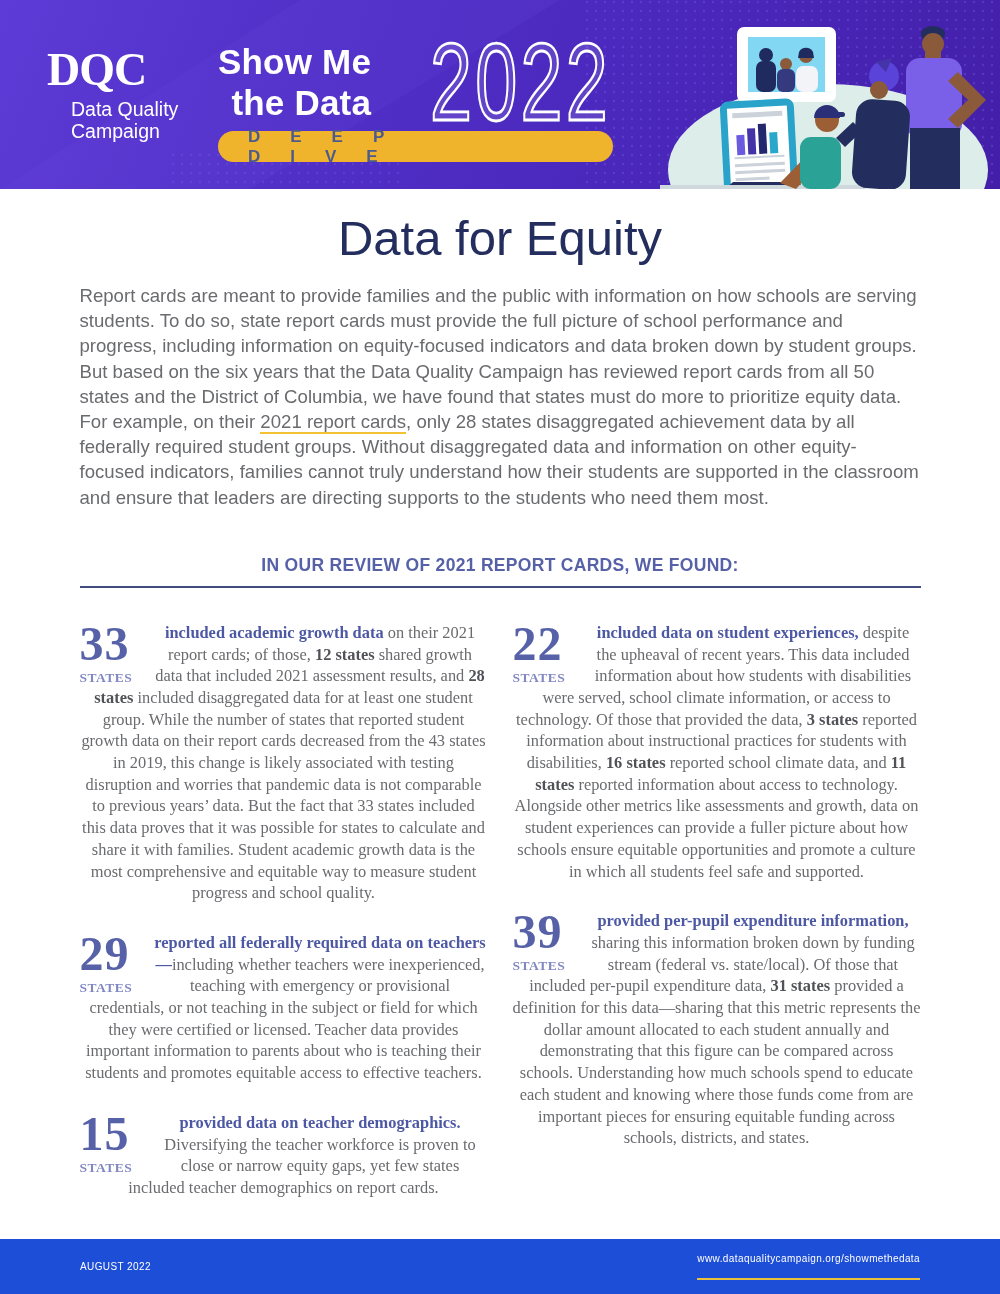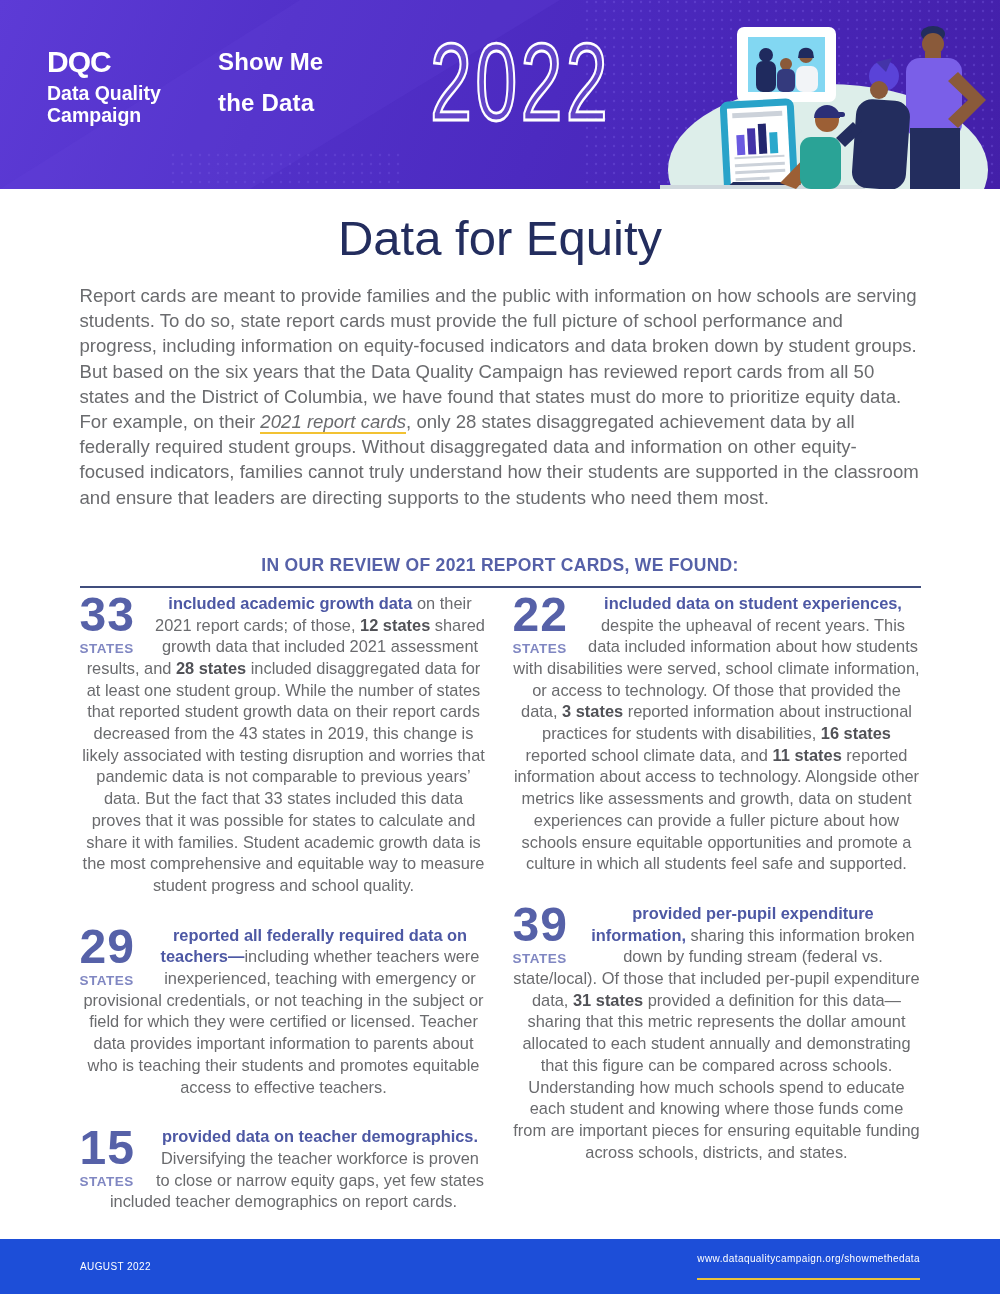--- a/index.html
+++ b/index.html
@@ -9,47 +9,47 @@
     font-family:"Liberation Sans", sans-serif; overflow:hidden;
   }
 
   
   header.banner {
     position:relative; height:189px; overflow:hidden;
     background:linear-gradient(112deg,#5d3bd6 0%,#5231c9 28%,#4c2ac0 55%,#431fa8 100%);
   }
   .banner svg.illus { position:absolute; inset:0; width:1000px; height:189px; display:block; }
   .logo { position:absolute; left:47px; top:47px; color:#fff; z-index:3; }
-  .logo-acronym { font-size:30px; font-weight:bold; line-height:1; letter-spacing:-1px; }
-  .logo-name { font-size:19.5px; font-weight:bold; line-height:22px; margin-top:5px; }
+  .logo-acronym { font-size:46px; font-weight:bold; line-height:1; letter-spacing:-1px;font-family:Liberation Serif, serif; }
+  .logo-name { font-size:19.5px; font-weight:normal; line-height:22px; margin-top:5px;margin-left:24px; }
   .mast-title { position:absolute; left:218px; top:41px; z-index:3;
-    font-size:24px; font-weight:bold; color:#fff; line-height:41px; letter-spacing:0.2px; }
+    font-size:35px; font-weight:bold; color:#fff; line-height:41px; letter-spacing:0.2px;text-align:right; }
   .mast-year { position:absolute; left:430px; top:28px; z-index:3;
     font-size:92px; line-height:1; font-weight:400; letter-spacing:4px;
     color:rgba(255,255,255,0.12); -webkit-text-stroke:2.4px #ffffff;
     transform:scale(0.82,1.18); transform-origin:left top; }
   .badge { position:absolute; left:218px; top:131px; z-index:3;
     width:395px; height:31px; background:#f0b42c; border-radius:17px;
     color:#4d5a8c; font-weight:bold; font-size:17px;
     letter-spacing:30px; word-spacing:8px; padding-left:30px;
     display:flex; align-items:center; justify-content:center; }
 
   
   .page-title { margin:21px 0 0; text-align:center; font-size:49px; font-weight:normal;
     color:#232d5e; letter-spacing:0; }
   .intro { width:841px; margin:17px auto 0; font-size:18.6px; line-height:25.2px;
     color:#6a6b6e; }
   .intro a { color:#6a6b6e; text-decoration:none; border-bottom:2.5px solid #f2c233;
-    cursor:pointer;font-style:italic; }
+    cursor:pointer; }
   .section-heading { margin:45px 0 0; text-align:center; font-size:17.5px; font-weight:bold;
     color:#5661a8; letter-spacing:0.3px; }
   .rule { width:841px; margin:10px auto 0; border:0; border-top:2px solid #404d7d; }
 
-  .stats { width:841px; margin:5px auto 0; display:grid;
-    grid-template-columns:1fr 1fr; column-gap:25px; align-items:start; }
+  .stats { width:841px; margin:34px auto 0; display:grid;
+    grid-template-columns:1fr 1fr; column-gap:25px; align-items:start;font-family:Liberation Serif, serif; }
   .stat { margin-bottom:28px; }
   .stat::after { content:""; display:block; clear:both; }
   .stat-figure { float:left; width:63px; margin-right:10px; }
   .stat-number { font-size:48px; font-weight:bold; color:#5661a8; line-height:0.92;
     letter-spacing:1px; }
   .stat-label { font-size:13.5px; font-weight:bold; color:#8087c2; letter-spacing:0.5px;
     margin-top:4px; }
   .stat-text { margin:0; font-size:16.4px; line-height:21.7px; color:#6a6b6e;text-align:center; }
   .stat-lead { color:#4d58a4; font-weight:bold; }
   .seg-bold { color:#515257; font-weight:bold; }
@@ -140,20 +140,21 @@
         <span>Data Quality</span><br>
         <span>Campaign</span>
       </div>
     </div>
 
     <div class="mast-title">
       <span>Show Me</span><br>
       <span>the Data</span>
     </div>
     <div class="mast-year">2022</div>
+    <div class="badge">DEEP DIVE</div>
   </header>
 
   <main>
     <h1 class="page-title">Data for Equity</h1>
 
     <p class="intro"><span>Report cards are meant to provide families and the public with information on how schools are serving students. To do so, state report cards must provide the full picture of school performance and progress, including information on equity-focused indicators and data broken down by student groups. But based on the six years that the Data Quality Campaign has reviewed report cards from all 50 states and the District of Columbia, we have found that states must do more to prioritize equity data. For example, on their </span><a>2021 report cards</a><span>, only 28 states disaggregated achievement data by all federally required student groups. Without disaggregated data and information on other equity-focused indicators, families cannot truly understand how their students are supported in the classroom and ensure that leaders are directing supports to the students who need them most.</span></p>
 
     <h2 class="section-heading">IN OUR REVIEW OF 2021 REPORT CARDS, WE FOUND:</h2>
     <hr class="rule">
 

